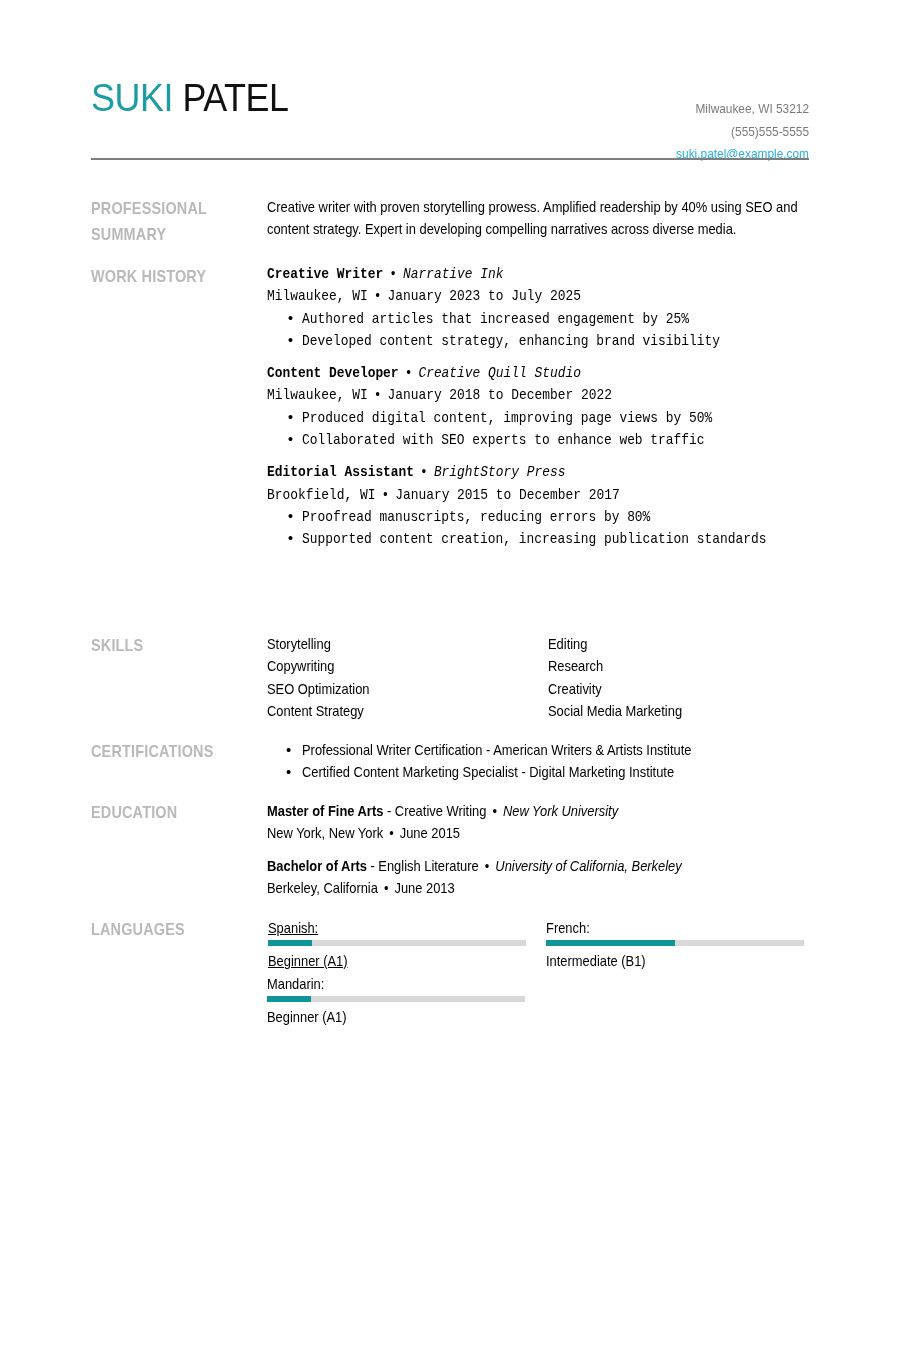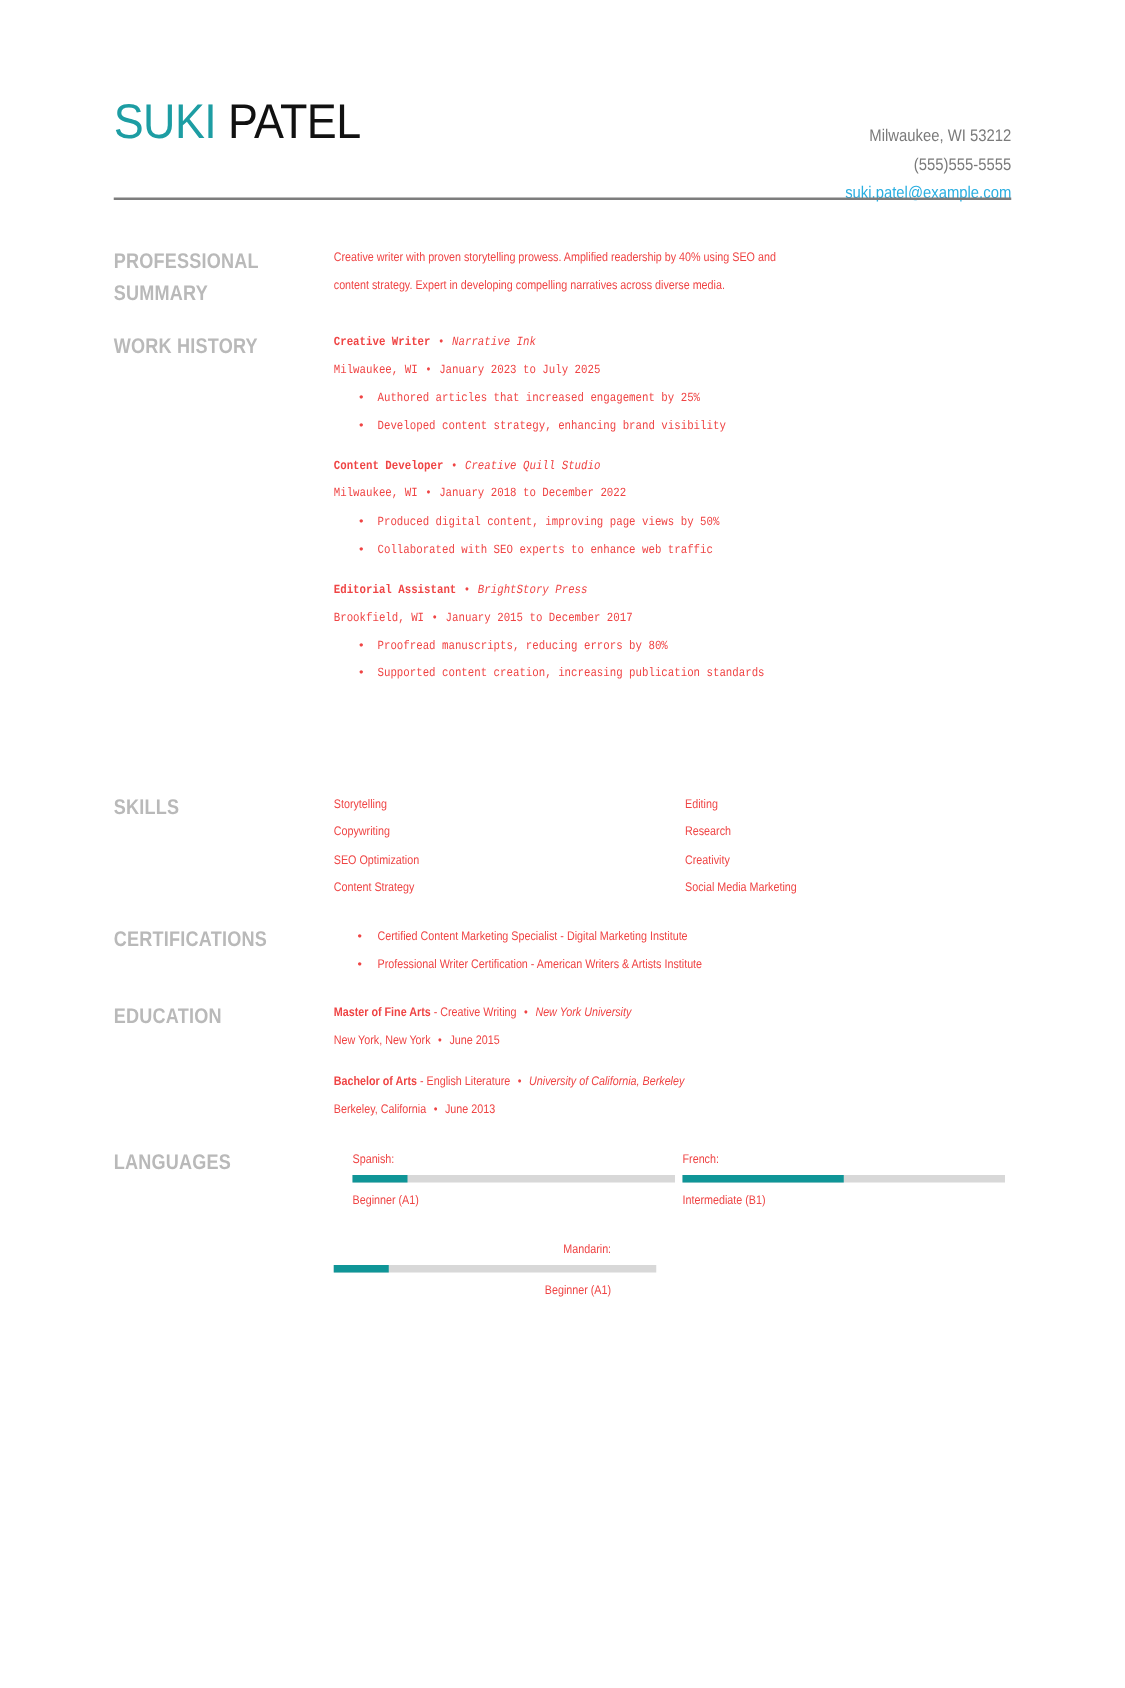--- a/index.html
+++ b/index.html
@@ -9,21 +9,21 @@
     .header { position: absolute; left: 91px; top: 78px; width: 718px; }
     .name { font-size: 39px; letter-spacing: -0.5px; line-height: 1; transform: scaleX(0.92); transform-origin: left; }
     .name .first { color: #1d9da3; }
     .name .last { color: #111111; }
     .contact { position: absolute; right: 0; top: 20px; text-align: right; font-size: 13.5px; line-height: 22.5px; color: #7a7a7a; transform: scaleX(0.88); transform-origin: right; }
     .contact .email { color: #29aee0; }
     .rule { position: absolute; left: 91px; top: 158px; width: 718px; height: 2px; background: #7d7d7d; }
 
     .section { position: absolute; left: 91px; width: 720px; }
     .section-label { position: absolute; left: 0; top: 0; width: 160px; font-size: 17px; font-weight: bold; color: #b9b9b9; line-height: 26px; letter-spacing: 0.2px; transform: scaleX(0.85); transform-origin: left; }
-    .section-body { position: absolute; left: 176px; top: 0; width: 545px; font-size: 10px; line-height: 22.3px; color: #ef4444; }
+    .section-body { position: absolute; left: 176px; top: 0; width: 545px; font-size: 15px; line-height: 22.3px; color: #000000; }
     .cond { transform: scaleX(0.86); transform-origin: left; white-space: nowrap; display: block; }
 
     .job { margin-bottom: 10px; font-family: Liberation Mono, monospace; }
     .bold { font-weight: bold; }
     .ital { font-style: italic; }
     .dot { margin: 0 7px; }
     ul.bullets { list-style: none; padding-left: 19px; }
     ul.bullets li { position: relative; padding-left: 16px; }
     ul.bullets li::before { content: "•"; position: absolute; left: 0; top: 0; }
 
@@ -117,24 +117,24 @@
     <span class="cond">Content Strategy</span>
     <span class="cond">Social Media Marketing</span>
   </div>
 </div>
 
 <div class="section" style="top:739px;">
   <div class="section-label">CERTIFICATIONS</div>
   <div class="section-body">
     <ul class="bullets">
       <li>
-          <span class="cond">Certified Content Marketing Specialist - Digital Marketing Institute</span>
+          <span class="cond">Professional Writer Certification - American Writers &amp; Artists Institute</span>
         </li>
       <li>
-          <span class="cond">Professional Writer Certification - American Writers &amp; Artists Institute</span>
+          <span class="cond">Certified Content Marketing Specialist - Digital Marketing Institute</span>
         </li>
     </ul>
   </div>
 </div>
 
 <div class="section" style="top:800px;">
   <div class="section-label">EDUCATION</div>
   <div class="section-body">
     <div class="edu">
       <span class="cond"><span class="bold">Master of Fine Arts</span><span> - Creative Writing</span><span class="dot">•</span><span class="ital">New York University</span></span>
@@ -143,35 +143,35 @@
     <div class="edu">
       <span class="cond"><span class="bold">Bachelor of Arts</span><span> - English Literature</span><span class="dot">•</span><span class="ital">University of California, Berkeley</span></span>
       <span class="cond"><span>Berkeley, California</span><span class="dot">•</span><span>June 2013</span></span>
     </div>
   </div>
 </div>
 
 <div class="section" style="top:917px;">
   <div class="section-label">LANGUAGES</div>
   <div class="section-body langs">
-    <div class="lang" style="left:15px; top:0;">
+    <div class="lang" style="left:1px; top:0;text-decoration:underline;">
       <span class="cond">Spanish:</span>
       <div class="bar">
           <div class="fill" style="width:17%;"></div>
         </div>
       <span class="cond">Beginner (A1)</span>
     </div>
     <div class="lang" style="left:279px; top:0;">
       <span class="cond">French:</span>
       <div class="bar">
           <div class="fill" style="width:50%;"></div>
         </div>
       <span class="cond">Intermediate (B1)</span>
     </div>
-    <div class="lang" style="left:0; top:72px;text-align:right;">
+    <div class="lang" style="left:0; top:56px;">
       <span class="cond">Mandarin:</span>
       <div class="bar">
           <div class="fill" style="width:17%;"></div>
         </div>
       <span class="cond">Beginner (A1)</span>
     </div>
   </div>
 </div>
 
 </body></html>

